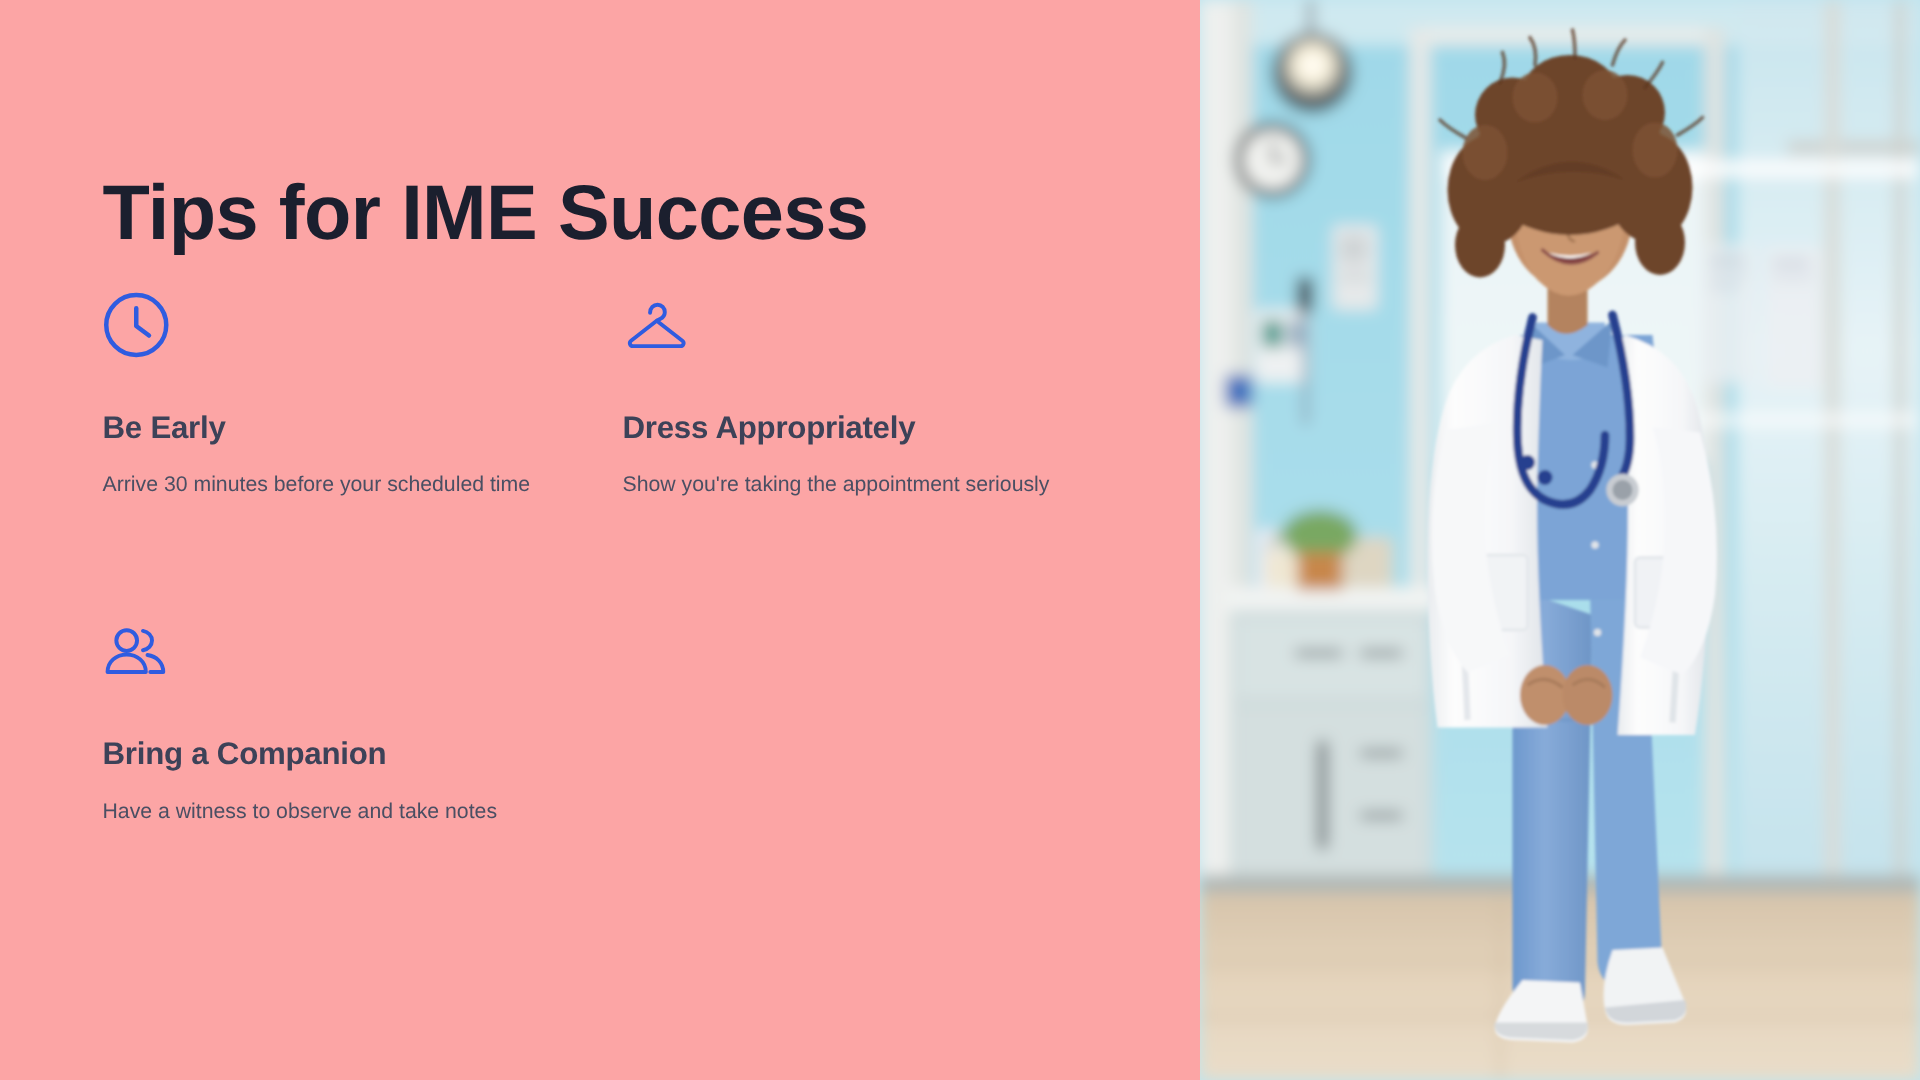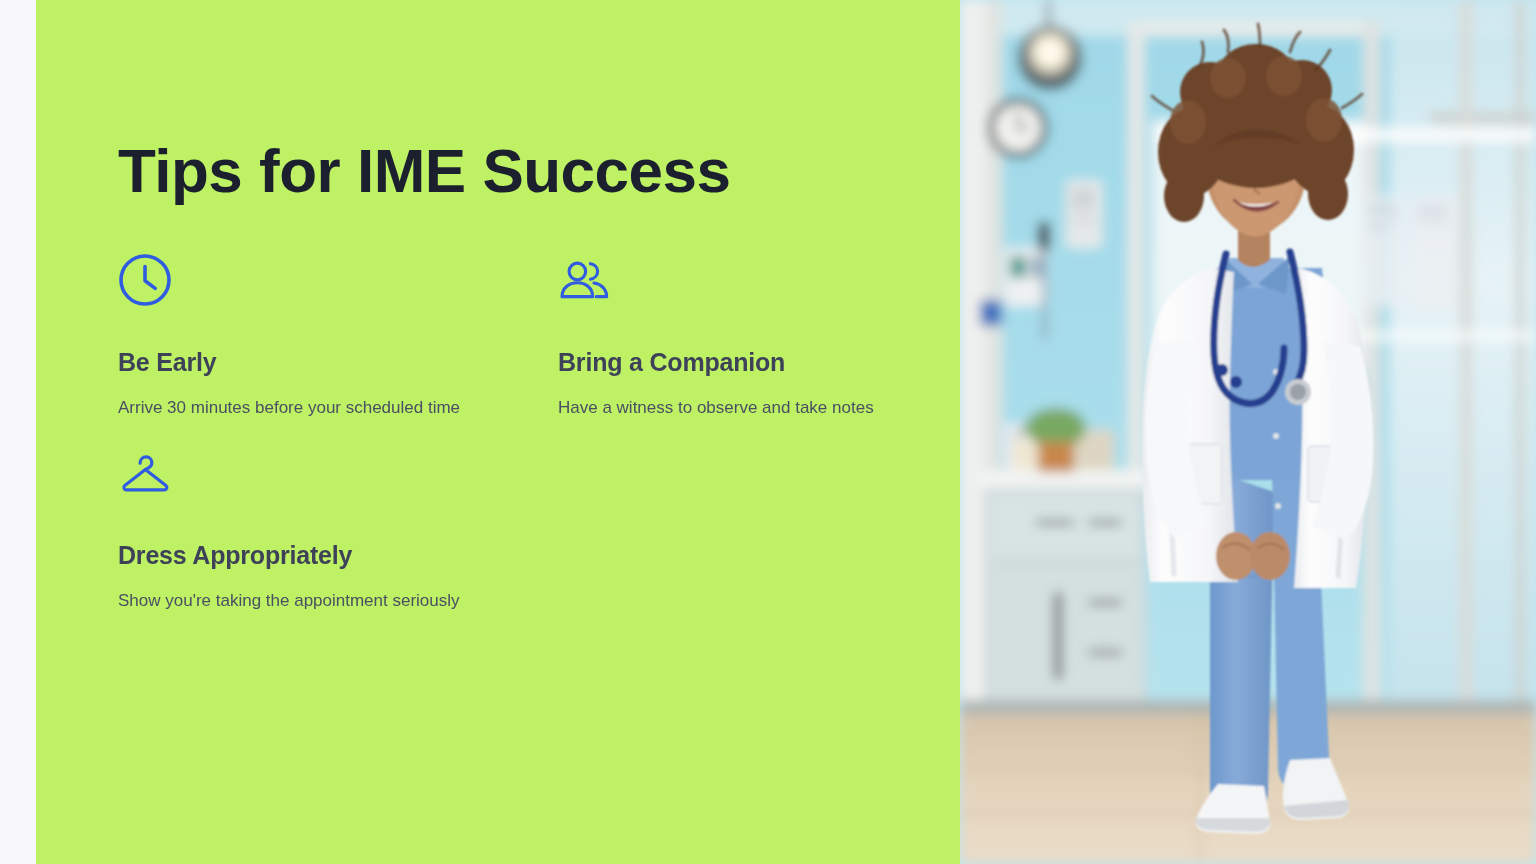--- a/index.html
+++ b/index.html
@@ -23,47 +23,45 @@
     background: #f7f7fc;
     overflow: hidden;
   }
 
   
   .content-panel {
     position: absolute;
     left: 0; top: 0;
     width: 960px;
     height: 864px;
-    background: #bef264;
-    margin-left: 36px;
+    background: #fca5a5;
   }
 
   .page-title {
     position: absolute;
     left: 82px;
     top: 138px;
     font-size: 62px;
     font-weight: 700;
     letter-spacing: -0.5px;
     color: #1b1f2e;
     line-height: 1.05;
     white-space: nowrap;
   }
 
   .tips-grid {
     position: absolute;
     left: 82px;
-    top: 253px;
+    top: 233px;
     width: 830px;
     display: grid;
     grid-template-columns: 416px 416px;
     grid-template-rows: auto auto;
     row-gap: 92px;
     column-gap: 0px;
-    gap: 24px;
   }
 
   .tip-card {
     width: 400px;
   }
 
   .tip-icon {
     width: 54px;
     height: 54px;
     display: block;
@@ -114,44 +112,44 @@
 
       <div class="tip-card">
         <span class="tip-icon">
           <svg viewBox="0 0 54 54" fill="none" xmlns="http://www.w3.org/2000/svg">
             <circle cx="27" cy="27" r="24" stroke="#2f5ce0" stroke-width="3.6"></circle>
             <path d="M27 13.5 L27 27.8 L37.2 35.4" stroke="#2f5ce0" stroke-width="3.6" stroke-linecap="round" stroke-linejoin="round"></path>
           </svg>
         </span>
         <div class="tip-title">Be Early</div>
         <div class="tip-desc">Arrive 30 minutes before your scheduled time</div>
+      </div>
+
+      <div class="tip-card">
+        <span class="tip-icon">
+          <svg viewBox="0 0 60 54" fill="none" xmlns="http://www.w3.org/2000/svg">
+            <path d="M24.5 16.2 C24.5 11.9 27.6 9 31.2 9 C34.8 9 37.6 11.9 37.6 15.6 C37.6 18.6 35.8 20.4 33.4 21.6 L30.8 23.0" stroke="#2f5ce0" stroke-width="3.5" stroke-linecap="round" stroke-linejoin="round"></path>
+            <path d="M30.4 23.2 L7.6 41.0 C5.6 42.6 6.6 45.8 9.2 45.8 L51.6 45.8 C54.2 45.8 55.3 42.6 53.2 41.0 L30.4 23.2 Z" stroke="#2f5ce0" stroke-width="3.5" stroke-linecap="round" stroke-linejoin="round"></path>
+          </svg>
+        </span>
+        <div class="tip-title">Dress Appropriately</div>
+        <div class="tip-desc">Show you're taking the appointment seriously</div>
       </div>
 
       <div class="tip-card">
         <span class="tip-icon">
           <svg viewBox="0 0 60 54" fill="none" xmlns="http://www.w3.org/2000/svg">
             <circle cx="21.5" cy="17.5" r="9.2" stroke="#2f5ce0" stroke-width="3.5"></circle>
             <path d="M4.5 45.5 C4.5 36.1 12.1 30.0 21.5 30.0 C30.9 30.0 38.5 36.1 38.5 45.5 Z" stroke="#2f5ce0" stroke-width="3.5" stroke-linejoin="round"></path>
             <path d="M36.0 8.9 C40.6 9.7 44.0 13.2 44.0 17.5 C44.0 21.8 40.6 25.3 36.0 26.1" stroke="#2f5ce0" stroke-width="3.5" stroke-linecap="round"></path>
             <path d="M40.0 30.3 C48.0 31.4 54.0 37.3 54.0 45.5 L42.5 45.5" stroke="#2f5ce0" stroke-width="3.5" stroke-linecap="round" stroke-linejoin="round"></path>
           </svg>
         </span>
         <div class="tip-title">Bring a Companion</div>
         <div class="tip-desc">Have a witness to observe and take notes</div>
-      </div>
-
-      <div class="tip-card">
-        <span class="tip-icon">
-          <svg viewBox="0 0 60 54" fill="none" xmlns="http://www.w3.org/2000/svg">
-            <path d="M24.5 16.2 C24.5 11.9 27.6 9 31.2 9 C34.8 9 37.6 11.9 37.6 15.6 C37.6 18.6 35.8 20.4 33.4 21.6 L30.8 23.0" stroke="#2f5ce0" stroke-width="3.5" stroke-linecap="round" stroke-linejoin="round"></path>
-            <path d="M30.4 23.2 L7.6 41.0 C5.6 42.6 6.6 45.8 9.2 45.8 L51.6 45.8 C54.2 45.8 55.3 42.6 53.2 41.0 L30.4 23.2 Z" stroke="#2f5ce0" stroke-width="3.5" stroke-linecap="round" stroke-linejoin="round"></path>
-          </svg>
-        </span>
-        <div class="tip-title">Dress Appropriately</div>
-        <div class="tip-desc">Show you're taking the appointment seriously</div>
       </div>
 
     </div>
   </div>
 
   <div class="photo-panel">
     <svg viewBox="0 0 576 864" xmlns="http://www.w3.org/2000/svg" preserveAspectRatio="xMidYMid slice">
       <defs>
         <linearGradient id="wallG" x1="0" y1="0" x2="0" y2="1">
           <stop offset="0%" stop-color="#9fd8e8"></stop>

